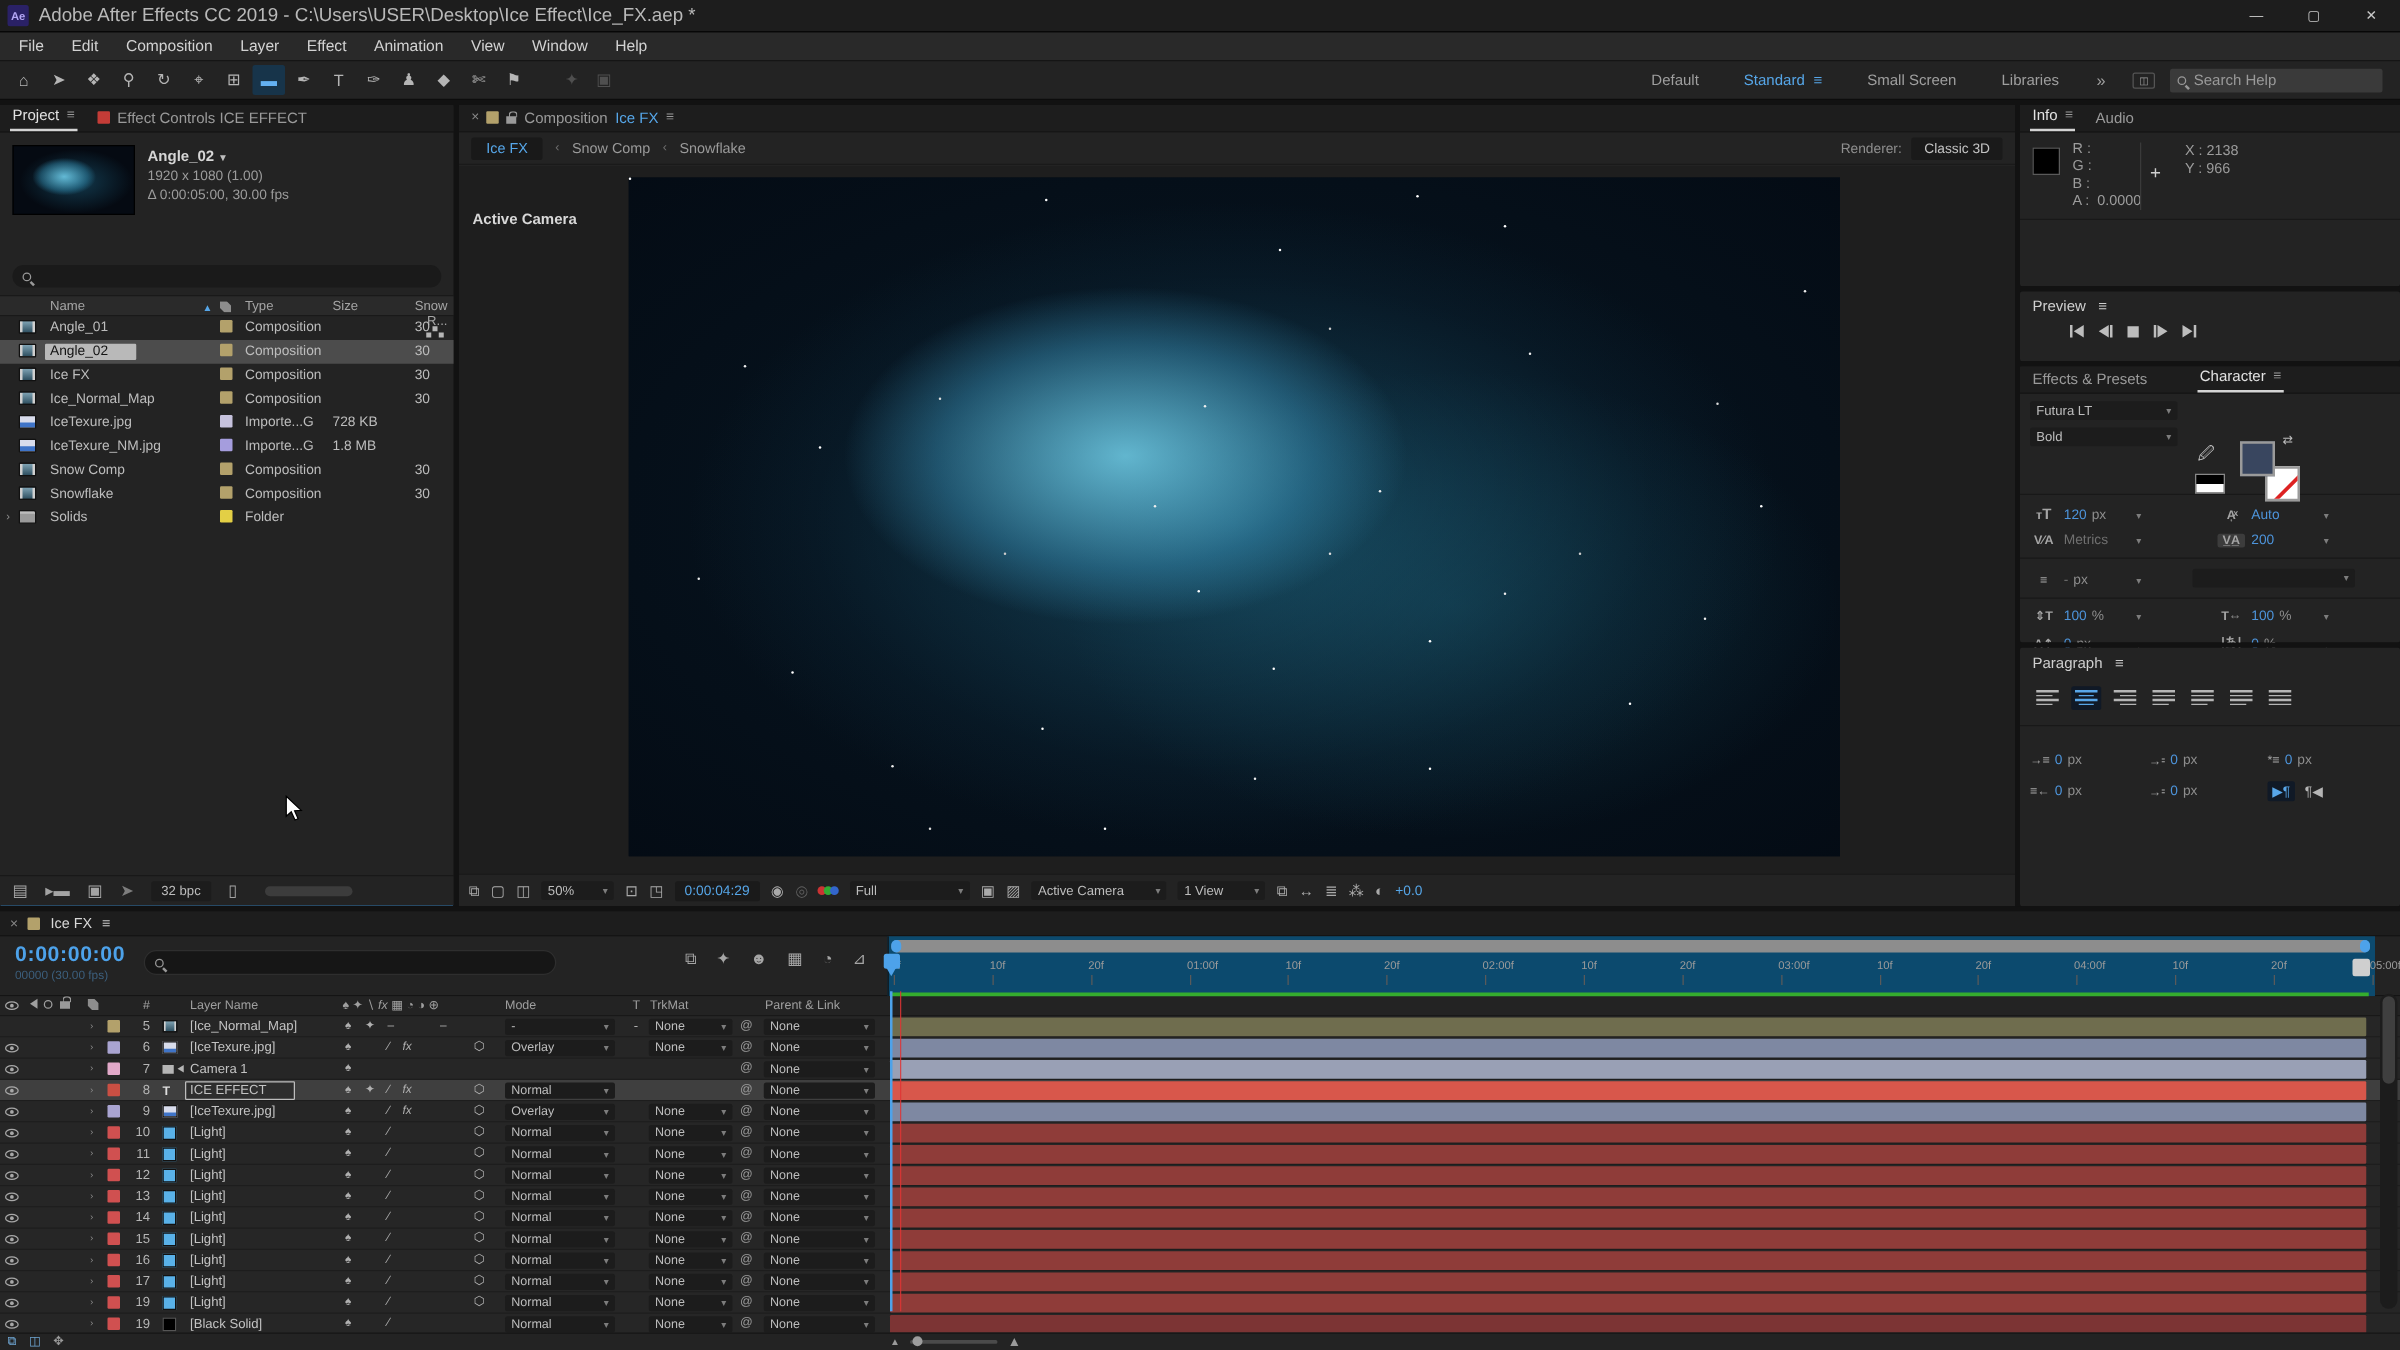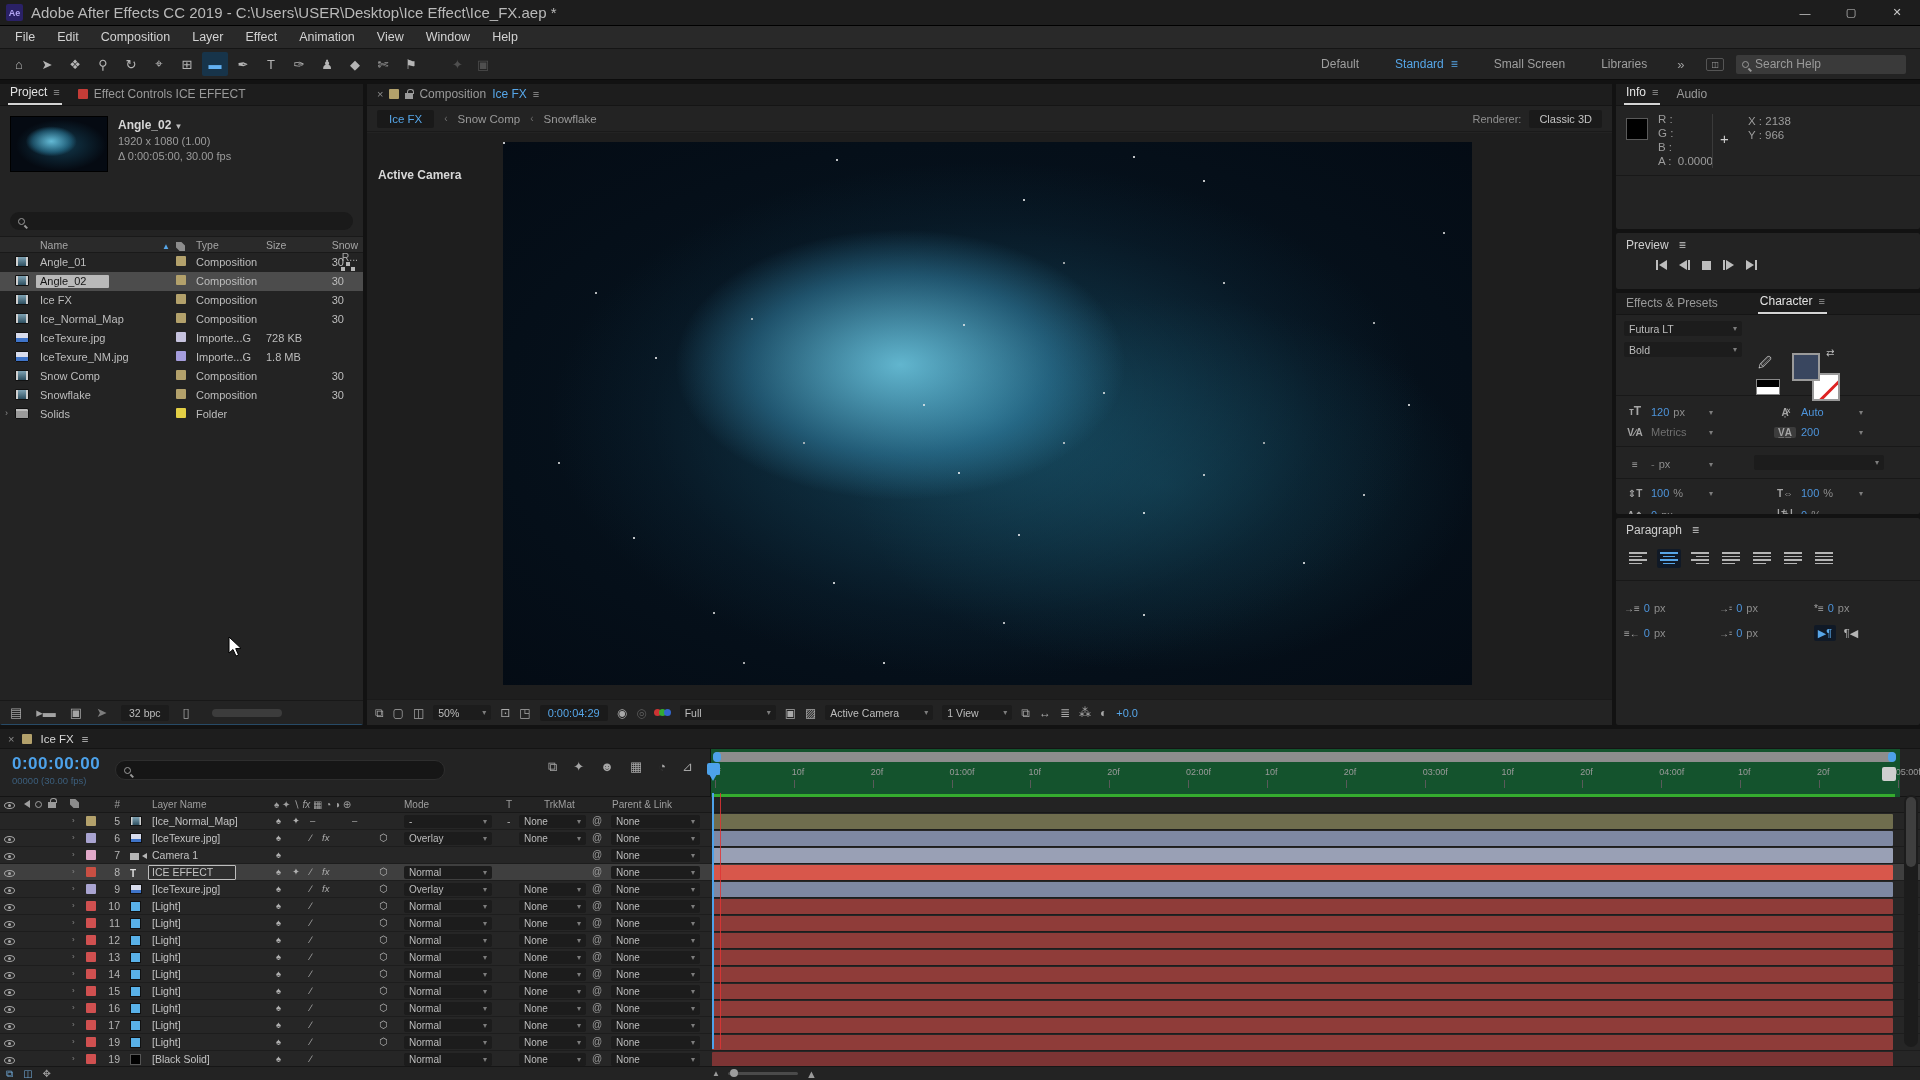--- a/index.html
+++ b/index.html
@@ -173,38 +173,38 @@
   #timeline{position:absolute;left:0;top:729px;width:1920px;height:351px;background:#232323}
   #tl-tabs{height:20px;background:#1d1d1d;display:flex;align-items:center;gap:8px;padding-left:8px;
     border-bottom:1px solid #141414;font-size:11.5px}
   #tl-ctrl{position:relative;height:48px;border-bottom:1px solid #141414}
   #tl-time{position:absolute;left:12px;top:5px;font-size:17px;font-weight:bold;color:#4da2ea;letter-spacing:.5px}
   #tl-time-sub{position:absolute;left:12px;top:26px;font-size:9.5px;color:#3c5f7d}
   #tl-search{position:absolute;left:115px;top:11px;width:330px;height:20px;background:#161616;
     border:1px solid #2e2e2e;border-radius:10px;display:flex;align-items:center;padding:0 8px;gap:6px}
   .tl-hdr-icons{position:absolute;left:548px;top:10px;display:flex;gap:16px;color:#a5a5a5;font-size:13px}
   
-  #ruler{position:absolute;left:710px;top:0;width:1190px;height:48px;background:#14532d;border-left:1px solid #101010}
+  #ruler{position:absolute;left:710px;top:0;width:1190px;height:48px;background:#0c4a6e;border-left:1px solid #101010}
   #navband{position:absolute;left:2px;top:3px;width:1183px;height:10px;background:#8d8d8d;border-radius:5px}
   #navband::before,#navband::after{content:"";position:absolute;top:0;width:8px;height:10px;background:#4da2ea;border-radius:5px}
   #navband::before{left:0}#navband::after{right:0}
   #ticks{position:absolute;left:0;top:16px;width:1190px;height:32px}
   .tick{position:absolute;top:2px;font-size:9px;color:#9a9a9a}
   .tick::after{content:"";position:absolute;left:2px;top:13px;width:1px;height:8px;background:#5a5a5a}
   #playhead{position:absolute;left:-4px;top:14px;width:13px;height:12px;background:#4da2ea;border-radius:2px;z-index:5}
   #playhead::after{content:"";position:absolute;left:2px;top:11px;border:4.5px solid transparent;border-top:7px solid #4da2ea}
   #ruler-rightbox{position:absolute;right:4px;top:18px;width:14px;height:14px;background:#cfcfcf;border-radius:2px}
   
   #tl-colhdr{position:relative;height:16px;background:#232323;border-bottom:1px solid #181818;
     font-size:10px;color:#9f9f9f}
   .tc{position:absolute;top:2px}
   .c-eye{left:4px}.c-aud{left:20px}.c-solo{left:35px}.c-lock{left:48px}
   .c-tag{left:70px}.c-num{left:96px;width:24px;text-align:right}.c-name{left:152px}
   .c-sw{left:274px;width:100px}
-  .c-mode{left:404px;width:88px}.c-t{left:506px}.c-tm{left:544px;width:66px}.c-parent{left:612px;width:88px}
+  .c-mode{left:404px;width:88px}.c-t{left:506px}.c-tm{left:520px;width:66px}.c-parent{left:612px;width:88px}
   
   #tl-rows{position:relative}
   .tl-row{position:relative;height:17px;background:#262626;border-bottom:1px solid #1d1d1d;font-size:10.5px;color:#c3c3c3}
   .tl-row.selected{background:#3f3f3f}
   .tl-row .tc{top:2px}
   .eye{display:inline-block;width:11px;height:7px;border:1px solid #a8a8a8;border-radius:50%;position:relative;top:1px}
   .eye::after{content:"";position:absolute;left:3px;top:1px;width:3px;height:3px;border-radius:50%;background:#a8a8a8}
   .exp{color:#8a8a8a;font-size:8px;left:72px;position:absolute;top:3px}
   .lchip{position:absolute;left:86px;top:3px;width:10px;height:10px;border-radius:1px}
   .lnum{position:absolute;left:98px;top:2px;width:22px;text-align:right;color:#b5b5b5}

